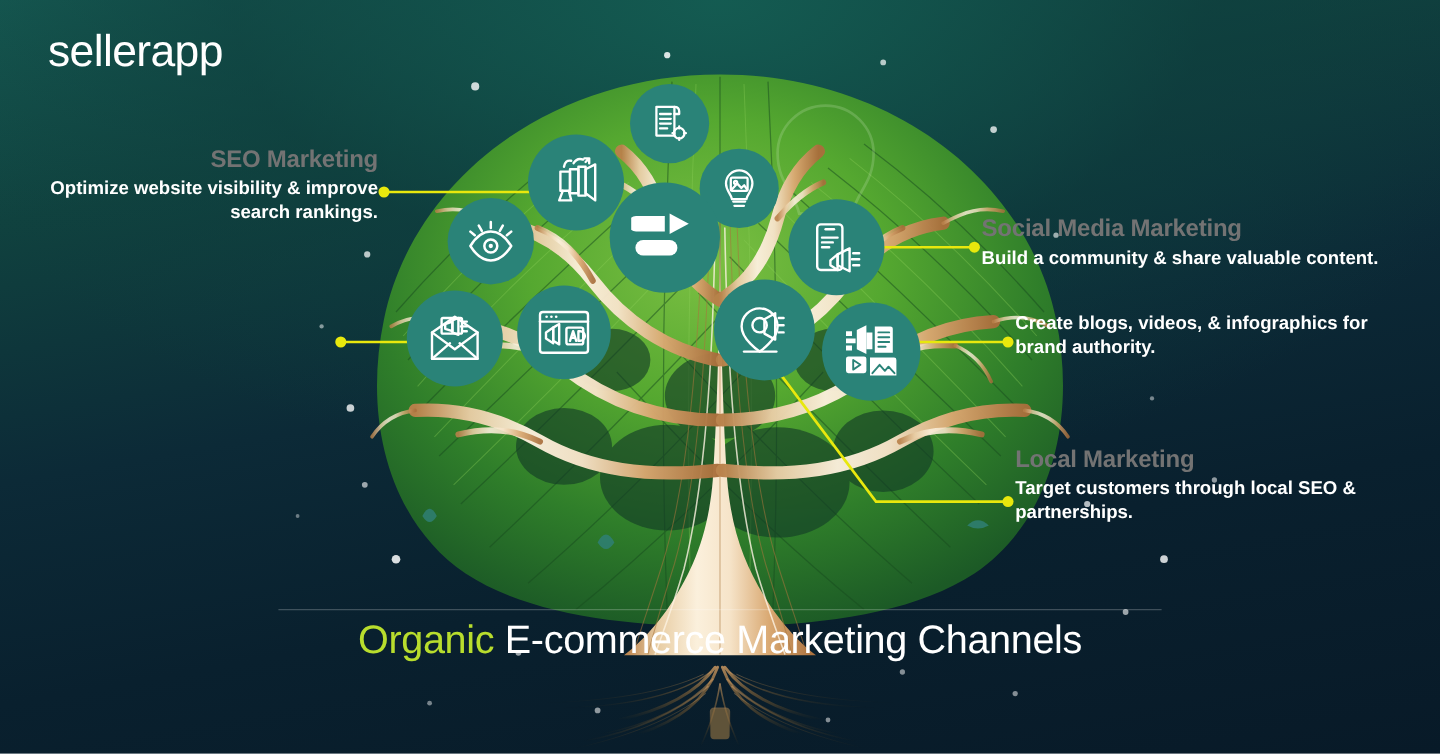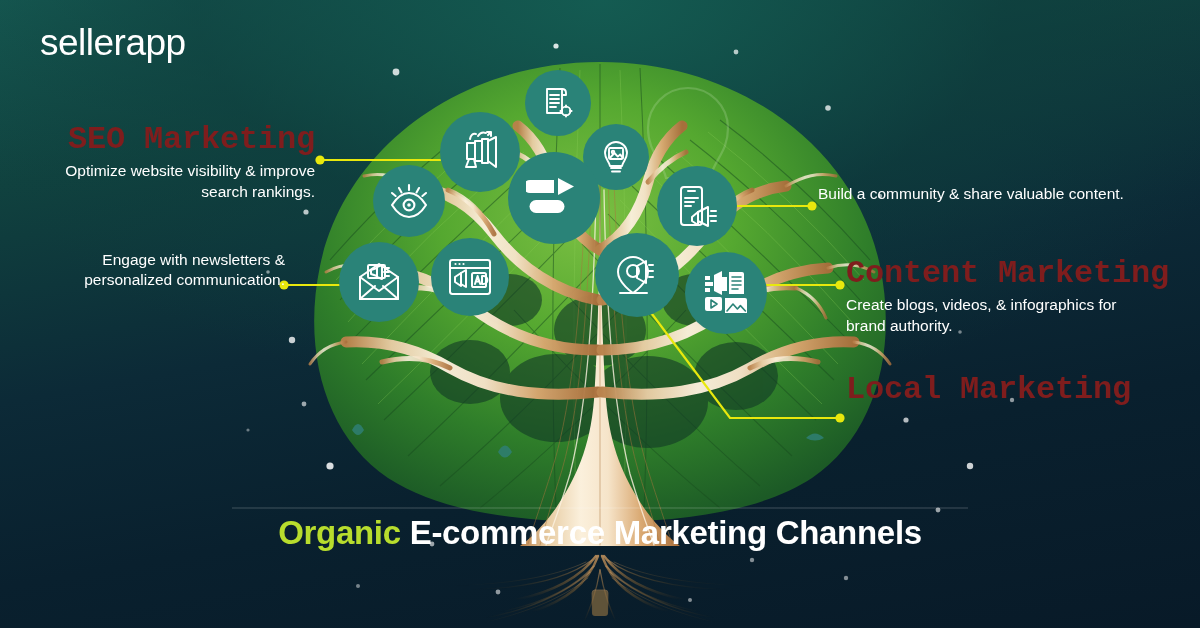--- a/index.html
+++ b/index.html
@@ -19,25 +19,25 @@
     color:#ffffff; font-size:37px; letter-spacing:-0.5px;
     font-weight:400; line-height:1;
   }
 
   
   .tree { position:absolute; left:0; top:0; width:1200px; height:628px; }
 
   
   .label { position:absolute; }
   .label .title {
-    color:#7f1d1d; font-size:32px; font-weight:700;
-    letter-spacing:-0.2px; line-height:1.1; white-space:nowrap;font-family:Liberation Mono, monospace;
+    color:#737373; font-size:20px; font-weight:700;
+    letter-spacing:-0.2px; line-height:1.1; white-space:nowrap;
   }
   .label .desc {
-    color:#ffffff; font-size:15.5px; font-weight:400;
+    color:#ffffff; font-size:15.5px; font-weight:700;
     line-height:1.32; margin-top:4px;
   }
   .label.right .title, .label.right .desc { text-align:left; }
   .label.left .title, .label.left .desc { text-align:right; }
 
   .lbl-seo     { left:30px;  top:122px; width:285px; }
   .lbl-email   { left:30px;  top:246px; width:255px; }
   .lbl-social  { left:818px; top:180px; width:340px; }
   .lbl-content { left:846px; top:256px; width:310px; }
   .lbl-local   { left:846px; top:372px; width:300px; }
@@ -50,21 +50,21 @@
     position:absolute;
     background:#2a8378;
     border-radius:50%;
     display:flex; align-items:center; justify-content:center;
   }
   .node svg { display:block; }
 
   
   .footer-title {
     position:absolute; left:0; right:0; top:514px;
-    text-align:center; font-size:33px; font-weight:700;
+    text-align:center; font-size:33px; font-weight:400;
     letter-spacing:-0.3px; white-space:nowrap;
   }
   .footer-title .accent { color:#b8dd2d; }
   .footer-title .plain  { color:#ffffff; }
 </style>
 </head>
 <body>
 
 <div class="stage">
 
@@ -418,34 +418,34 @@
   </div>
 
   <div class="logo">sellerapp</div>
 
   <div class="label left lbl-seo">
     <div class="title">SEO Marketing</div>
     <div class="desc">Optimize website visibility &amp; improve search rankings.</div>
   </div>
 
   <div class="label left lbl-email">
-    <div class="desc">Engage with newsletters &amp; personalized communication.</div>
   </div>
 
   <div class="label right lbl-social">
+    <div class="title">Social Media Marketing</div>
     <div class="desc">Build a community &amp; share valuable content.</div>
   </div>
 
   <div class="label right lbl-content">
-    <div class="title">Content Marketing</div>
     <div class="desc">Create blogs, videos, &amp; infographics for brand authority.</div>
   </div>
 
   <div class="label right lbl-local">
     <div class="title">Local Marketing</div>
+    <div class="desc">Target customers through local SEO &amp; partnerships.</div>
   </div>
 
   <div class="footer-title">
     <span class="accent">Organic</span>
     <span class="plain">E-commerce Marketing Channels</span>
   </div>
 
 </div>
 
 </body></html>

